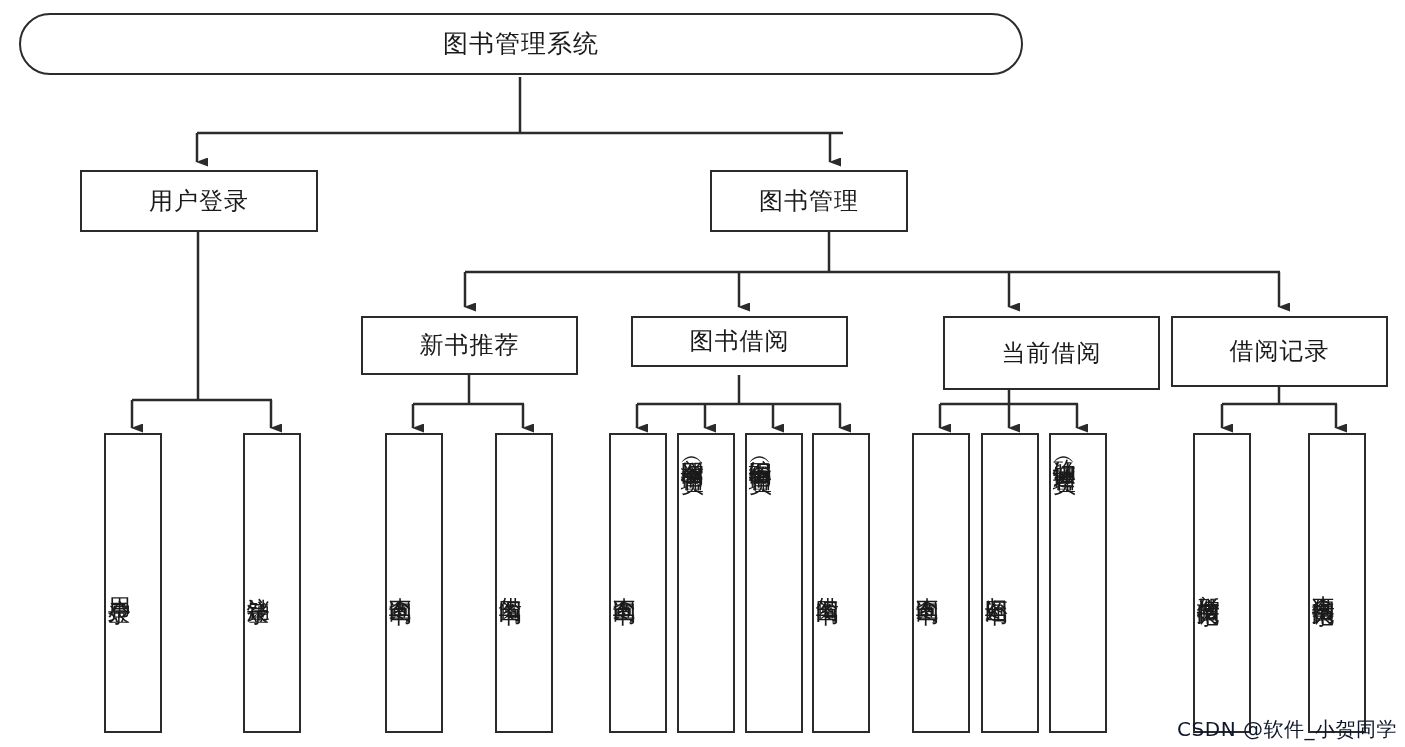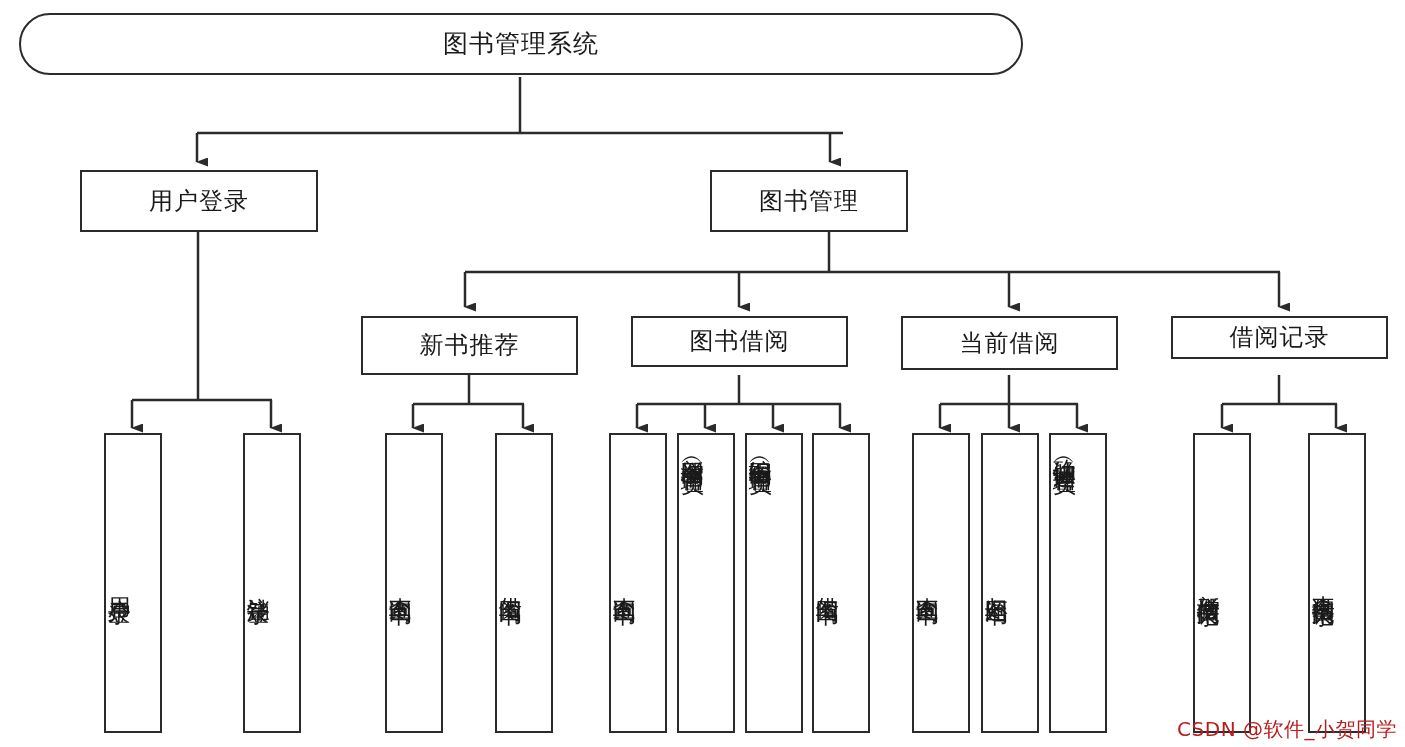--- a/index.html
+++ b/index.html
@@ -66,21 +66,21 @@
   }
   .node.v.topal {
     justify-content: flex-start;
     padding-top: 6px;
   }
   #watermark {
     position: absolute;
     right: 8px;
     bottom: 4px;
     font-size: 20px;
-    color: #b91c1c;
+    color: #0f172a;
     letter-spacing: 0.5px;
     white-space: nowrap;
     font-family: "DejaVu Sans", "Liberation Sans", sans-serif;
   }
 </style>
 </head>
 <body>
 
 <div id="canvas">
 
@@ -145,24 +145,24 @@
   <div class="node h" style="left:710px; top:170px; width:198px; height:62px;">
     <span>图书管理</span>
   </div>
 
   <div class="node h" style="left:361px; top:316px; width:217px; height:59px;text-align:right;">
     <span>新书推荐</span>
   </div>
   <div class="node h" style="left:631px; top:316px; width:217px; height:51px;">
     <span>图书借阅</span>
   </div>
-  <div class="node h" style="left:901px; top:316px; width:217px; height:54px;">
+  <div class="node h" style="left:943px; top:316px; width:217px; height:74px;">
     <span>当前借阅</span>
   </div>
-  <div class="node h" style="left:1171px; top:316px; width:217px; height:43px;">
+  <div class="node h" style="left:1171px; top:316px; width:217px; height:71px;">
     <span>借阅记录</span>
   </div>
 
   <div class="node v mid" style="left:104px; top:433px; width:58px; height:300px;">
     <span class="vtext">用户登录</span>
   </div>
   <div class="node v mid" style="left:243px; top:433px; width:58px; height:300px;">
     <span class="vtext">注销登录</span>
   </div>
 

